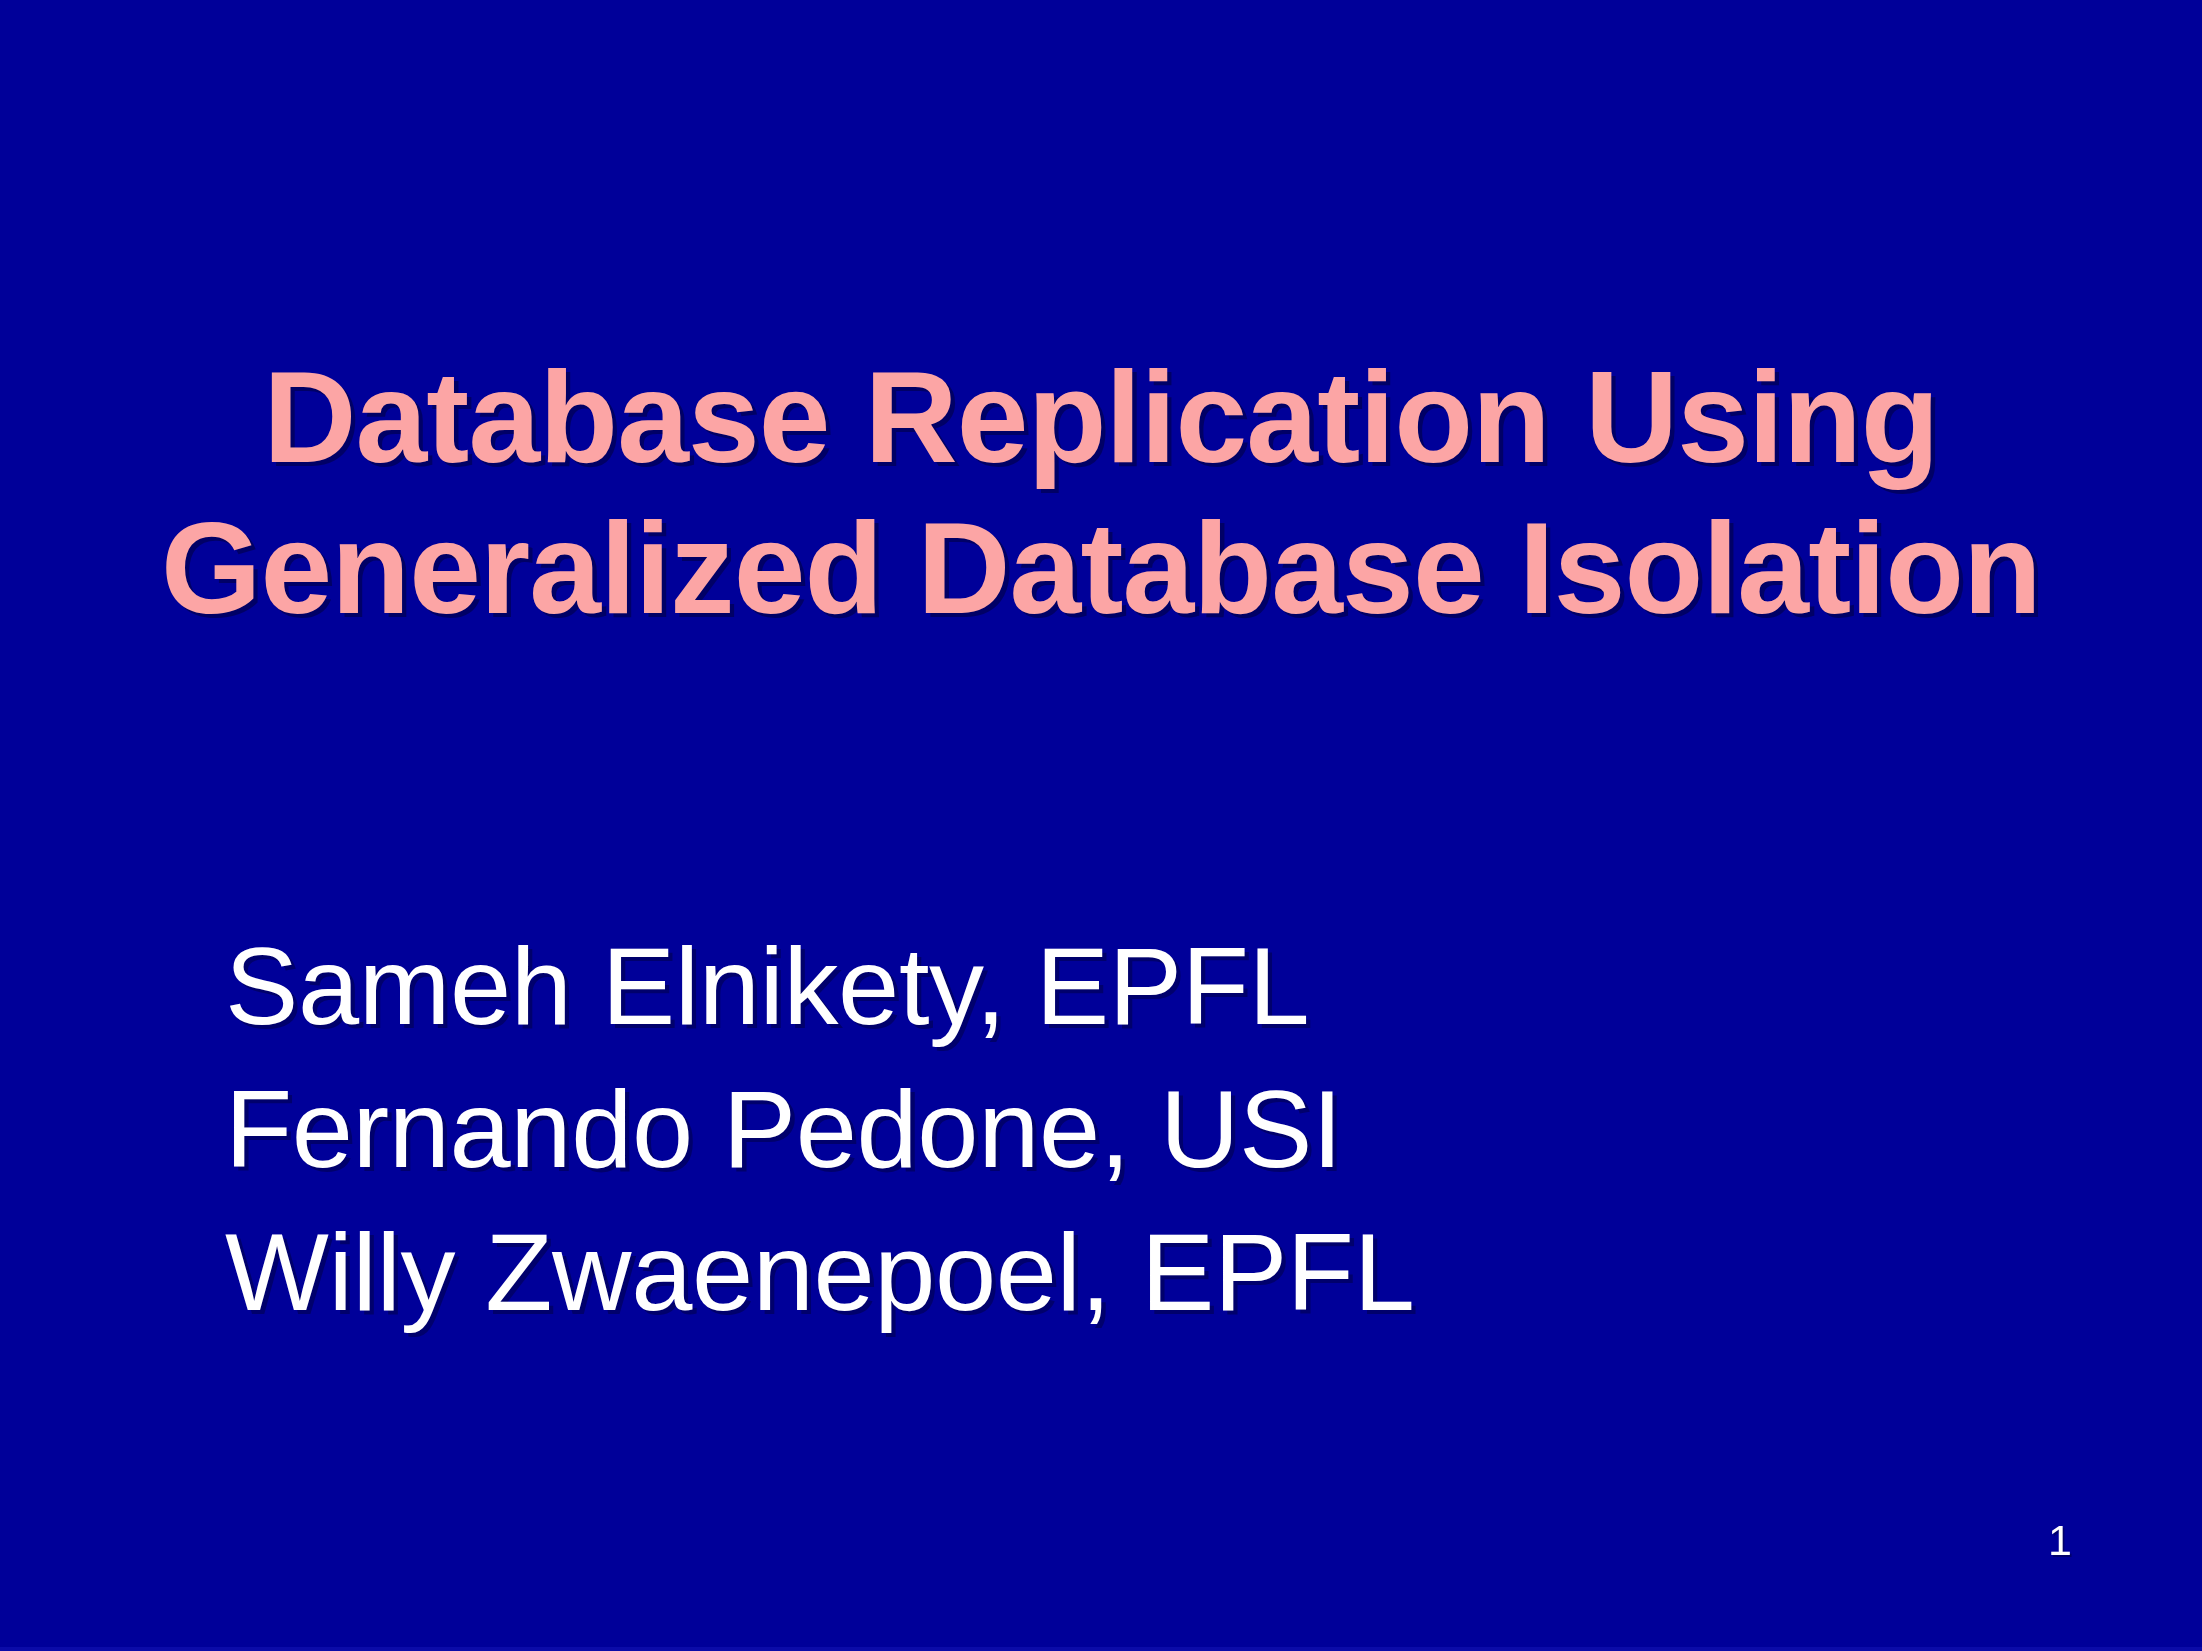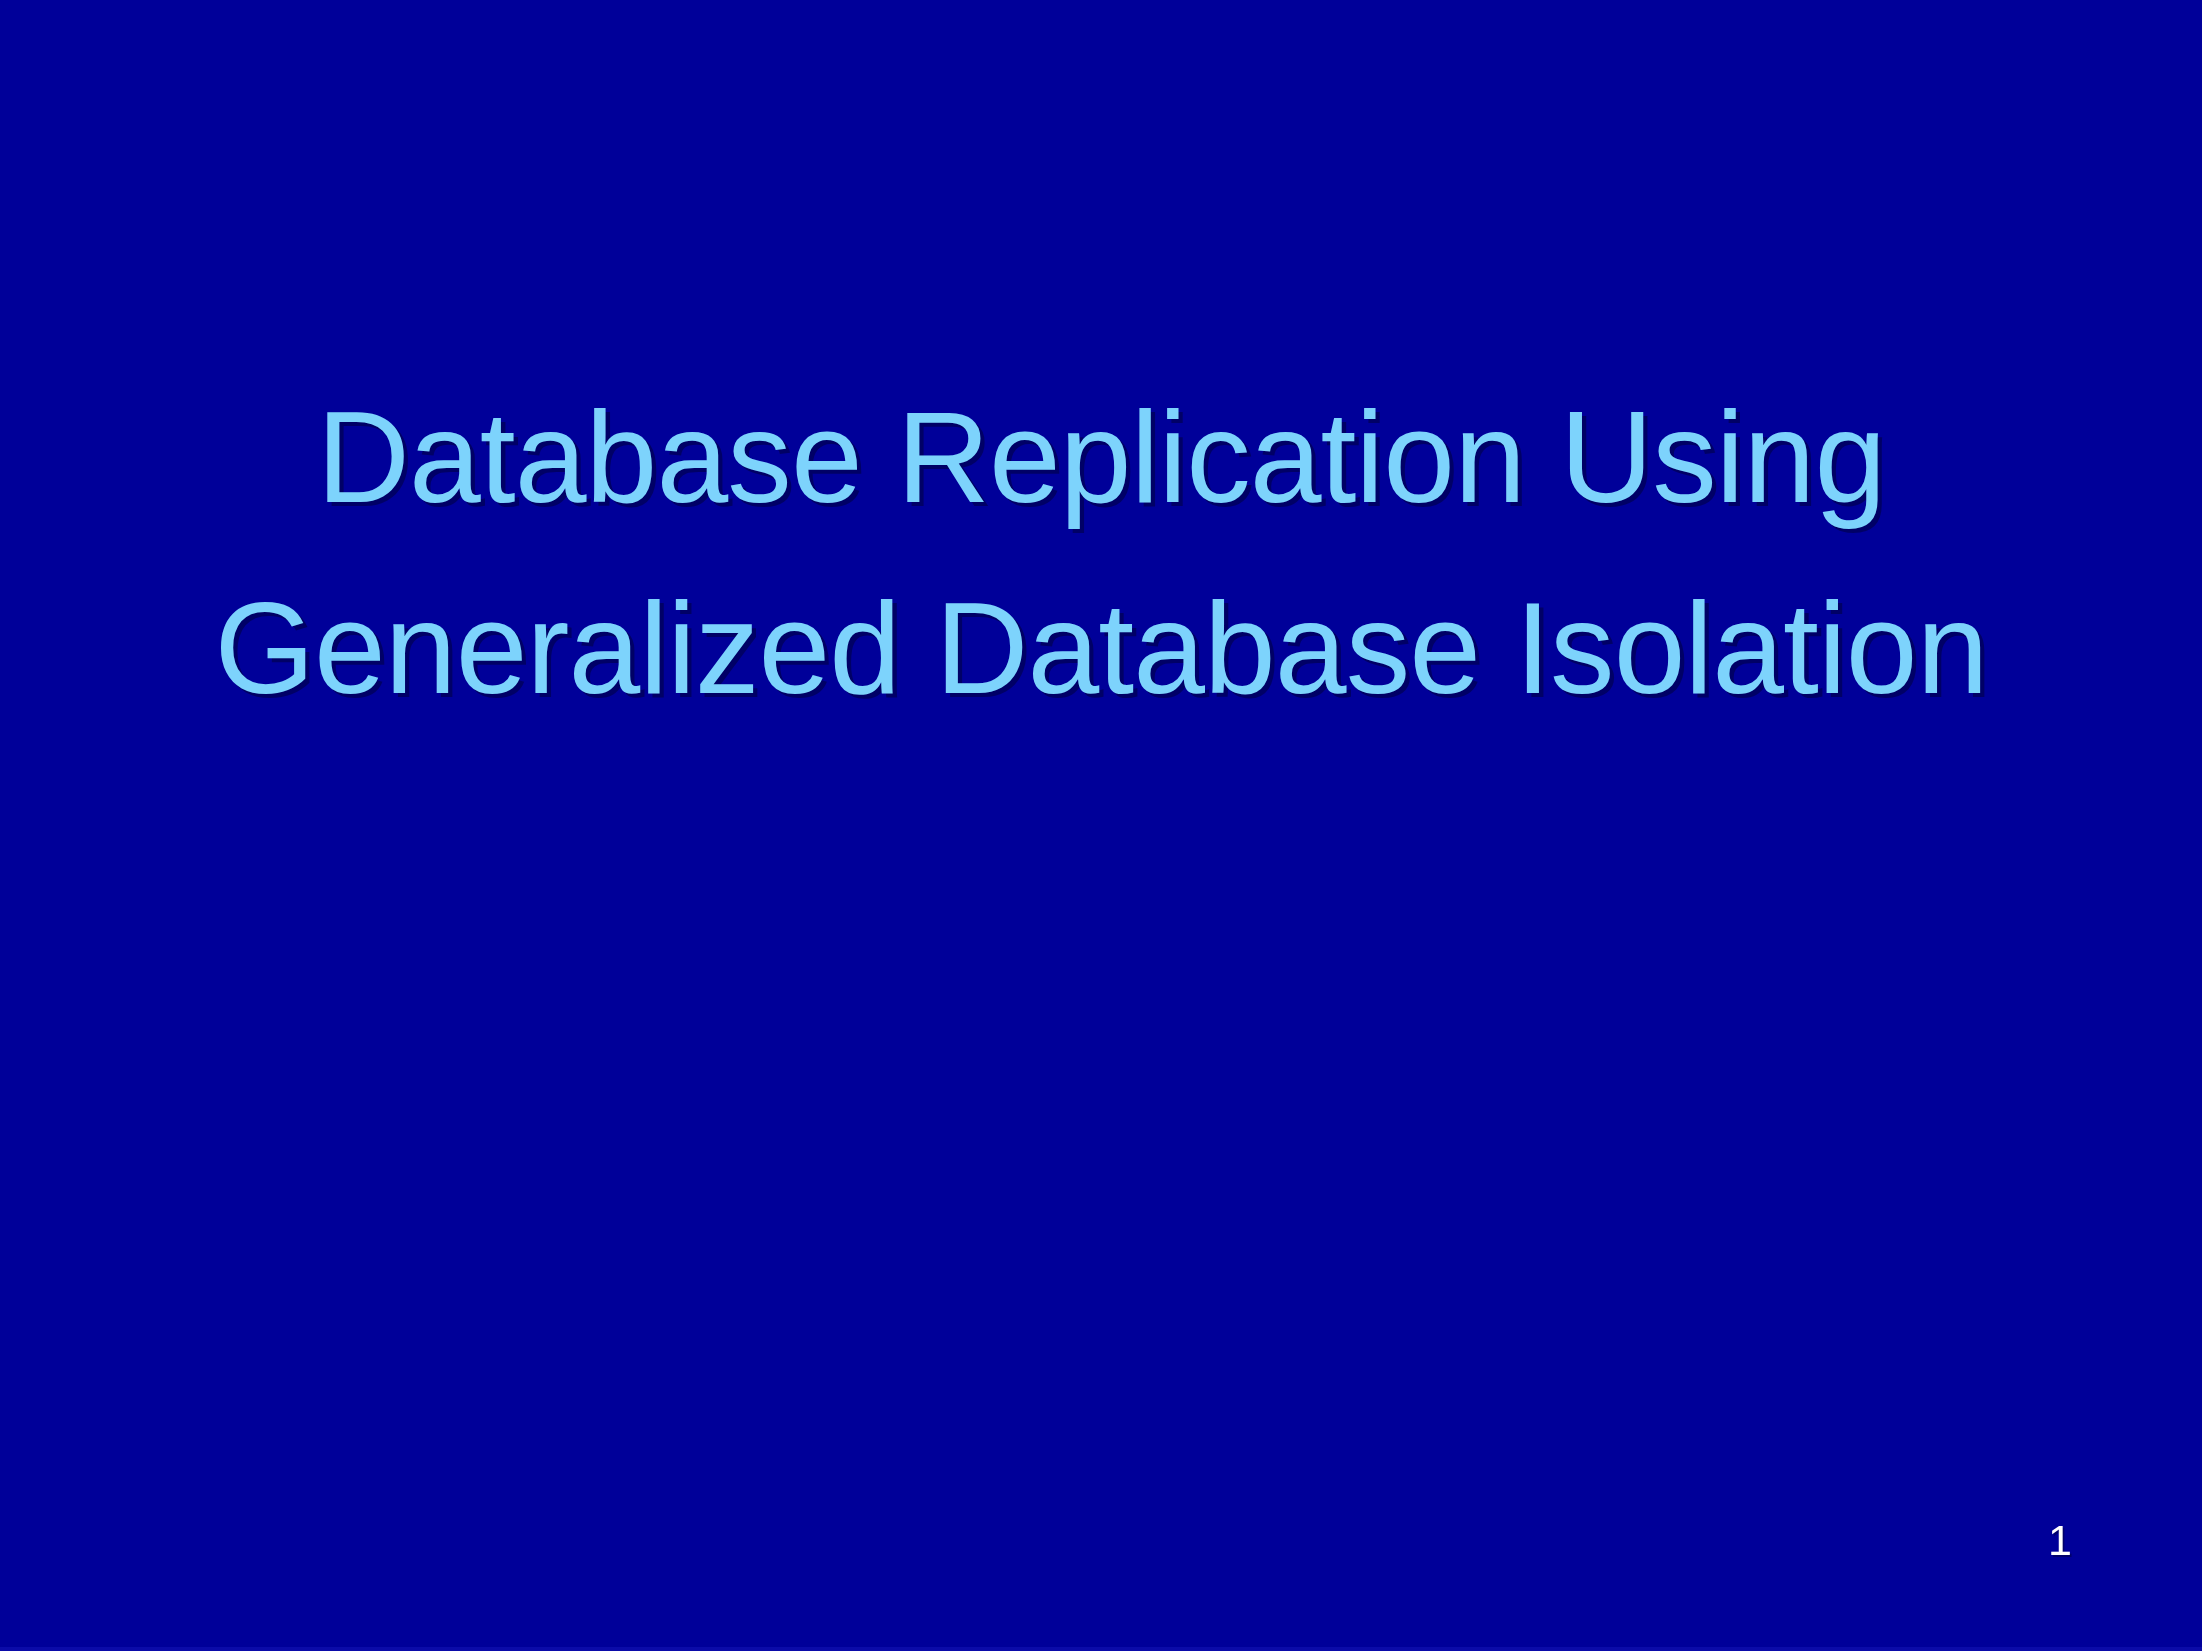--- a/index.html
+++ b/index.html
@@ -37,28 +37,27 @@
     position: absolute;
     left: 129px;
     top: 342px;
     width: 1944px;
     text-align: center;
   }
 
   .title-line {
     display: block;
     font-family: "Liberation Sans", sans-serif;
-    font-weight: normal;
+    font-weight: bold;
     font-size: 129px;
     line-height: 151px;
     letter-spacing: -0.9px;
-    color: #7dd3fc;
+    color: #fca5a5;
     text-shadow: 4.3px 4.3px 0 rgba(0, 0, 40, 0.45);
     white-space: nowrap;
-    margin-top: 40px;
   }
 
   
   .authors-block {
     position: absolute;
     left: 225px;
     top: 914px;
     width: 1635px;
     text-align: left;
   }
@@ -93,19 +92,24 @@
 </head>
 <body>
 
 <div class="slide">
 
   <div class="title-block">
     <span class="title-line">Database Replication Using</span>
     <span class="title-line">Generalized Database Isolation</span>
   </div>
 
+  <div class="authors-block">
+    <span class="author-line">Sameh Elnikety, EPFL</span>
+    <span class="author-line">Fernando Pedone, USI</span>
+    <span class="author-line">Willy Zwaenepoel, EPFL</span>
+  </div>
 
   <div class="slide-number">1</div>
 
   <div class="slide-bottom-edge"></div>
 
 </div>
 
 
 </body></html>

